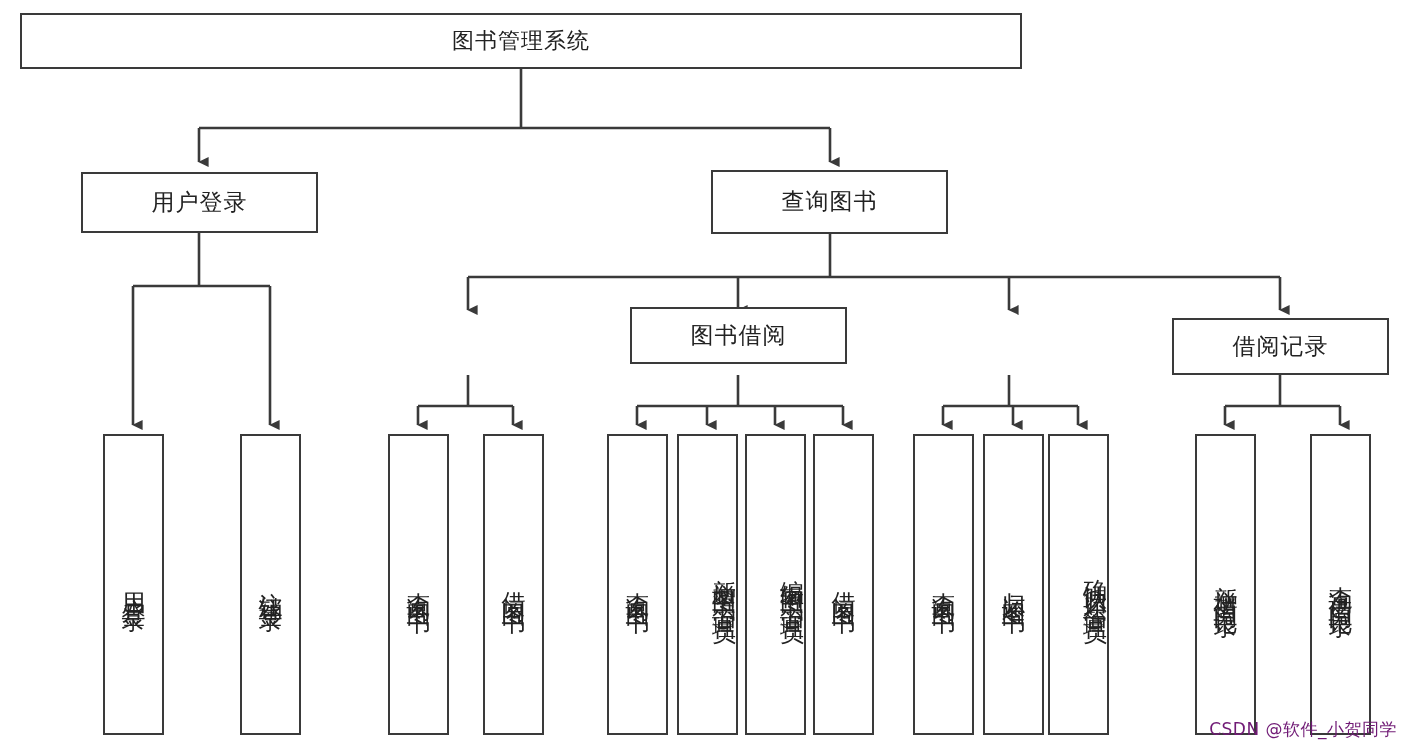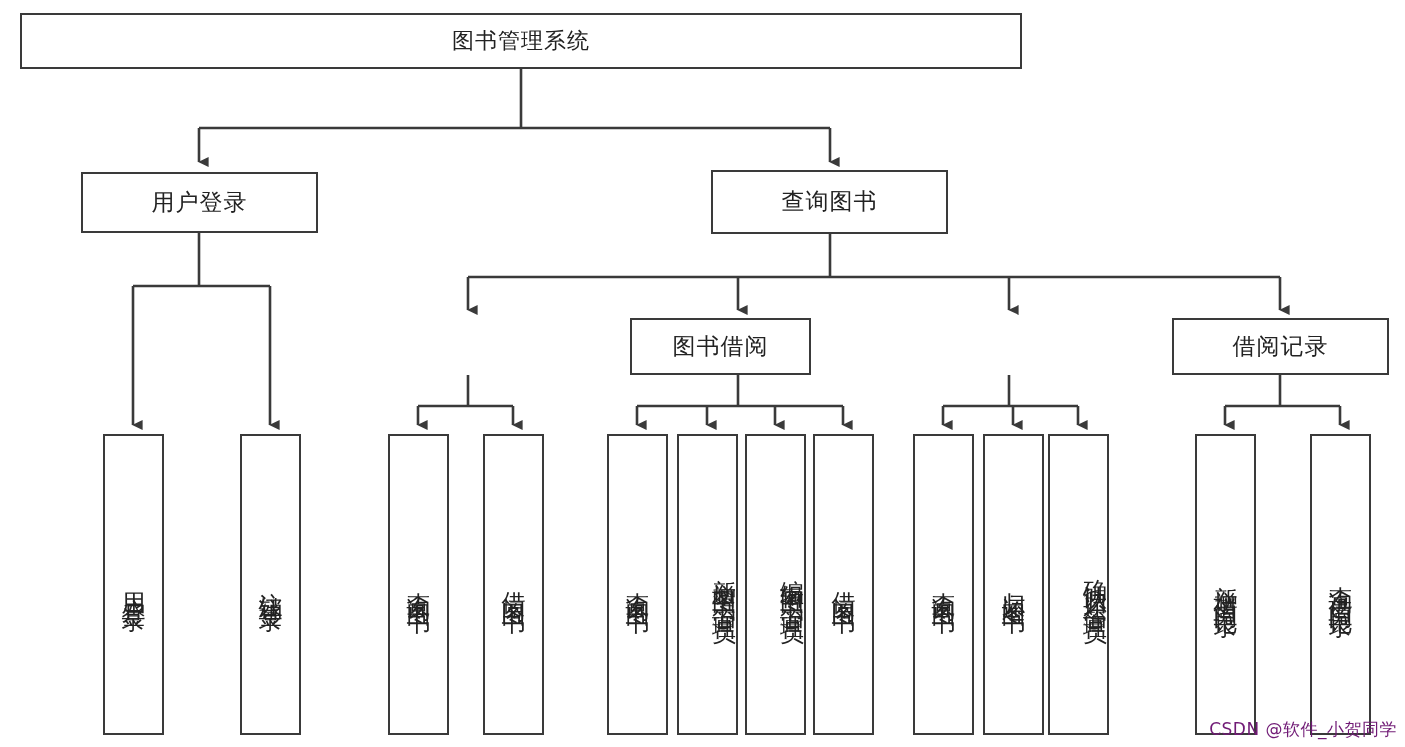--- a/index.html
+++ b/index.html
@@ -126,21 +126,21 @@
       <path d="M1225,406 L1225,425" marker-end="url(#arr)"></path>
       <path d="M1340,406 L1340,425" marker-end="url(#arr)"></path>
     </g>
   </svg>
 
   <div class="node node-h node-root" style="left:20px; top:13px; width:1002px; height:56px;">图书管理系统</div>
 
   <div class="node node-h" style="left:81px; top:172px; width:237px; height:61px;">用户登录</div>
   <div class="node node-h" style="left:711px; top:170px; width:237px; height:64px;">查询图书</div>
 
-  <div class="node node-h" style="left:630px; top:318px; width:181px; height:57px;">图书借阅</div>
+  <div class="node node-h" style="left:630px; top:307px; width:217px; height:57px;">图书借阅</div>
   <div class="node node-h" style="left:1172px; top:318px; width:217px; height:57px;">借阅记录</div>
 
   <div class="node node-v vmid" style="left:103px; top:434px; width:61px; height:301px;">用户登录</div>
   <div class="node node-v vmid" style="left:240px; top:434px; width:61px; height:301px;">注销登录</div>
 
   <div class="node node-v vmid" style="left:388px; top:434px; width:61px; height:301px;">查询图书</div>
   <div class="node node-v vmid" style="left:483px; top:434px; width:61px; height:301px;">借阅图书</div>
 
   <div class="node node-v vmid" style="left:607px; top:434px; width:61px; height:301px;">查询图书</div>
   <div class="node node-v vtop" style="left:677px; top:434px; width:61px; height:301px;">新增图书（管理员）</div>

